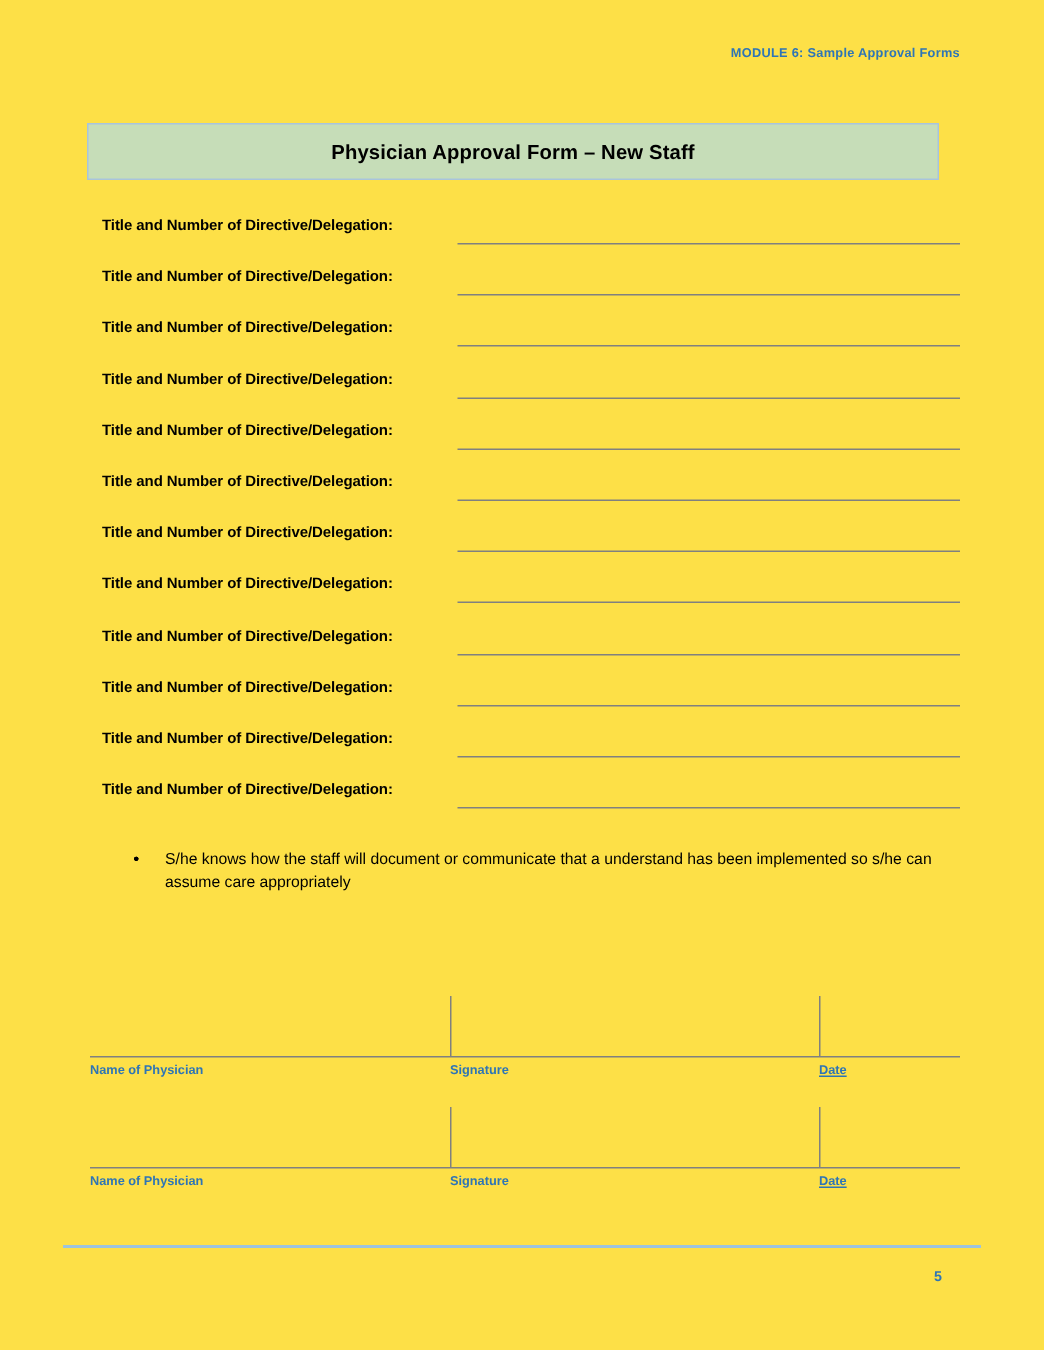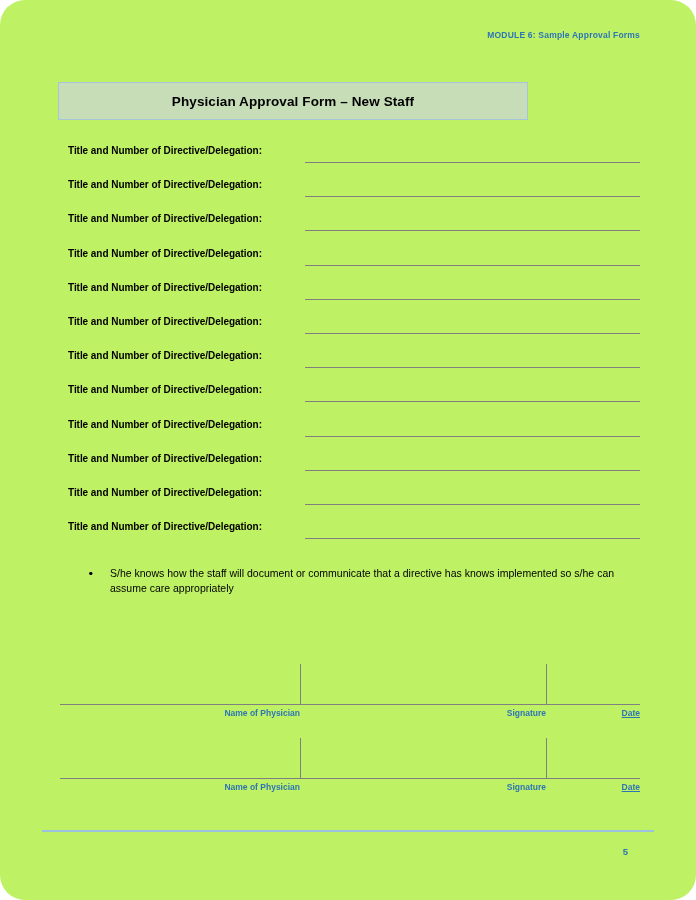--- a/index.html
+++ b/index.html
@@ -12,42 +12,41 @@
     height: 900px;
     position: relative;
     font-family: "Liberation Sans", sans-serif;
     color: #000000;
     overflow: hidden;
   }
 
   .page {
     position: absolute;
     inset: 0;
-    background: #bef264;
-    border-radius: 25px;
+    background: #fde047;
   }
 
   
   .doc-header {
     position: absolute;
     top: 30px;
     right: 56px;
     font-size: 8.5px;
     font-weight: bold;
     color: #2E75B6;
     letter-spacing: 0.2px;
     white-space: nowrap;
   }
 
   
   .title-banner {
     position: absolute;
     left: 58px;
     top: 82px;
-    width: 470px;
+    width: 568px;
     height: 38px;
     box-sizing: border-box;
     background: #C6DDB8;
     border: 1px solid #A8C4DC;
     display: flex;
     align-items: center;
     justify-content: center;
   }
   .title-banner-text {
     font-size: 13.5px;
@@ -146,21 +145,21 @@
   .sig-captions {
     position: relative;
     height: 18px;
   }
   .sig-caption {
     position: absolute;
     top: 3px;
     font-size: 8.5px;
     font-weight: bold;
     color: #2E75B6;
-    text-align: right;
+    text-align: left;
     white-space: nowrap;
   }
   .sig-caption.c1 { left: 0;     width: 240px; }
   .sig-caption.c2 { left: 240px; width: 246px; }
   .sig-caption.c3 { left: 486px; width: 94px; text-decoration: underline; }
 
   
   .footer-rule {
     position: absolute;
     left: 42px;
@@ -237,21 +236,21 @@
       <div class="form-row">
         <div class="form-label">Title and Number of Directive/Delegation:</div>
         <div class="form-line"></div>
       </div>
     </div>
 
   <div class="agreement">
     <ul class="bullet-list">
         <li class="bullet-item"><span class="bullet-marker">•</span></li>
         <li class="bullet-item"><span class="bullet-marker">•</span></li>
-        <li class="bullet-item"><span class="bullet-marker">•</span><span>S/he knows how the staff will document or communicate that a directive has knows implemented so s/he can assume care appropriately</span></li>
+        <li class="bullet-item"><span class="bullet-marker">•</span><span>S/he knows how the staff will document or communicate that a understand has been implemented so s/he can assume care appropriately</span></li>
       </ul>
   </div>
 
   <div class="sig-table first">
     <div class="sig-cells">
       <div class="sig-divider d1"></div>
       <div class="sig-divider d2"></div>
     </div>
     <div class="sig-captions">
       <div class="sig-caption c1">Name of Physician</div>

